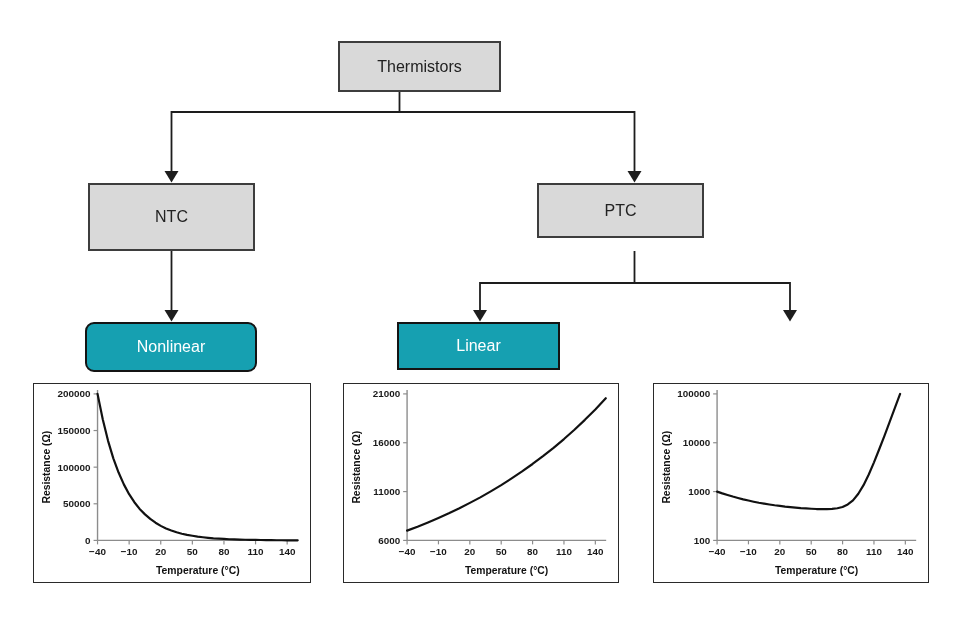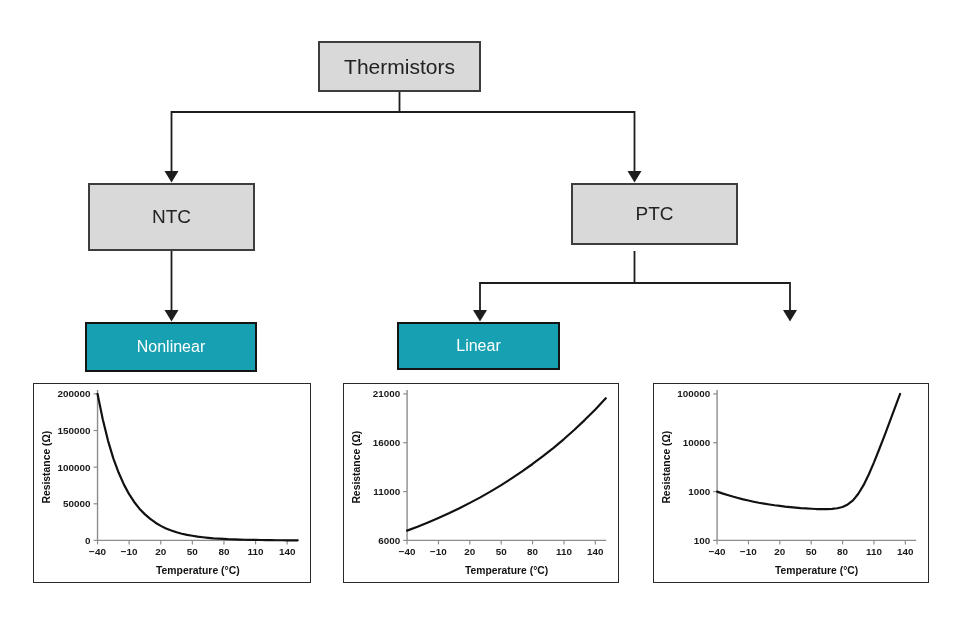--- a/index.html
+++ b/index.html
@@ -2,22 +2,22 @@
 <html style="--teal: #16a0b1; --node_fill: #d9d9d9; --node_border: #3d3d3d; --line: #1d1d1d; --curve: #111111; --axis: #8c8c8c;"><head>
 <meta charset="utf-8">
 <style>
   html,body{margin:0;padding:0;background:#ffffff;}
   body{font-family:"Liberation Sans","DejaVu Sans",sans-serif;}
   .canvas{position:relative;width:960px;height:626px;background:#ffffff;overflow:hidden;}
   .connectors{position:absolute;left:0;top:0;width:960px;height:626px;}
   .cline{stroke:var(--line,#1d1d1d);stroke-width:1.8;fill:none;}
   .carrow{fill:var(--line,#1d1d1d);stroke:none;}
   .node{position:absolute;display:flex;align-items:center;justify-content:center;box-sizing:border-box;text-align:center;}
-  .graybox{background:var(--node_fill,#d9d9d9);border:2px solid var(--node_border,#3d3d3d);color:#222;font-size:19px;}
-  .root-node{font-size:21px;}
+  .graybox{background:var(--node_fill,#d9d9d9);border:2px solid var(--node_border,#3d3d3d);color:#222;font-size:16px;}
+  .root-node{font-size:16px;margin-left:20px;}
   .teal{background:var(--teal,#16a0b1);border:2px solid #141414;color:#ffffff;font-size:16px;}
   .panel{position:absolute;background:#ffffff;border:1.6px solid #2a2a2a;box-sizing:border-box;}
   .panel svg{position:absolute;left:0;top:0;width:100%;height:100%;}
   .tick{font-family:"Liberation Sans","DejaVu Sans",sans-serif;font-size:10px;font-weight:600;fill:#1a1a1a;}
   .axlabel{font-family:"Liberation Sans","DejaVu Sans",sans-serif;font-size:10.5px;font-weight:700;fill:#111;}
 </style>
 </head>
 <body>
 
 <div class="canvas">
@@ -34,25 +34,25 @@
   </svg>
 
   <div class="node graybox root-node" style="left:318px;top:41px;width:163px;height:51px;">
     <span>Thermistors</span>
   </div>
 
   <div class="node graybox" style="left:88px;top:183px;width:167px;height:68px;">
     <span>NTC</span>
   </div>
 
-  <div class="node graybox" style="left:571px;top:183px;width:167px;height:62px;">
+  <div class="node graybox" style="left:537px;top:183px;width:167px;height:55px;">
     <span>PTC</span>
   </div>
 
-  <div class="node teal" style="left:85px;top:322px;width:172px;height:50px;">
+  <div class="node teal" style="left:85px;top:322px;width:172px;height:50px;border-radius:9px;">
     <span>Nonlinear</span>
   </div>
 
   <div class="node teal" style="left:397px;top:322px;width:163px;height:48px;">
     <span>Linear</span>
   </div>
 
 
   <div class="panel" style="left:33px;top:383px;width:278px;height:200px;">
     <svg id="chart-0" viewBox="0 0 278 200" preserveAspectRatio="none">

